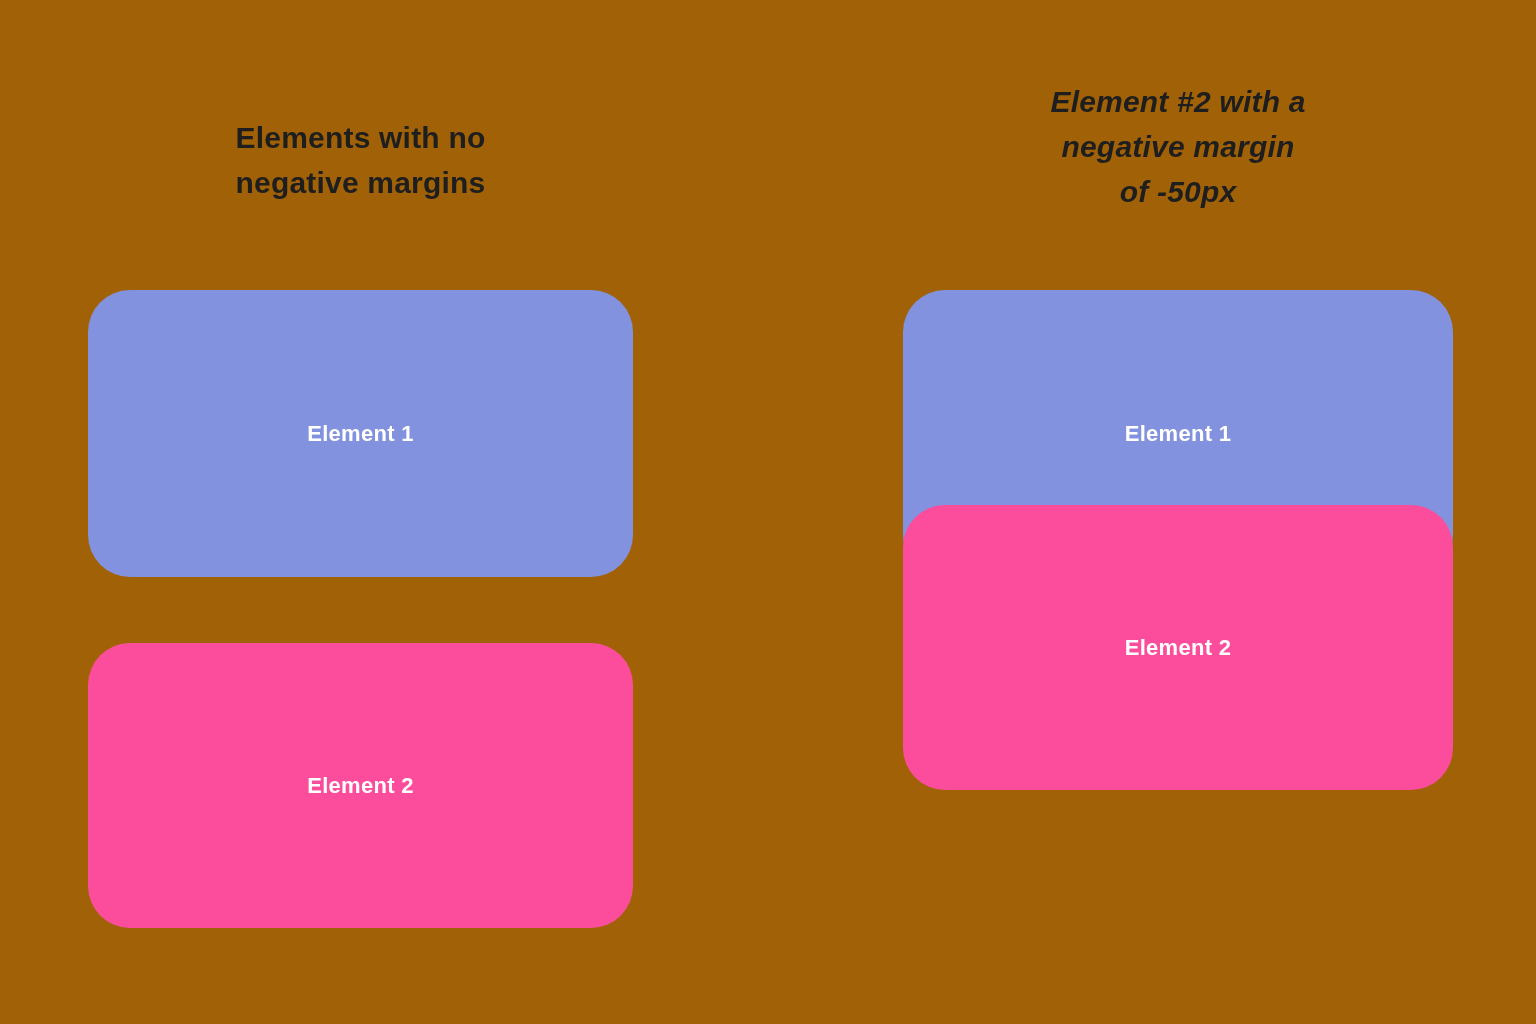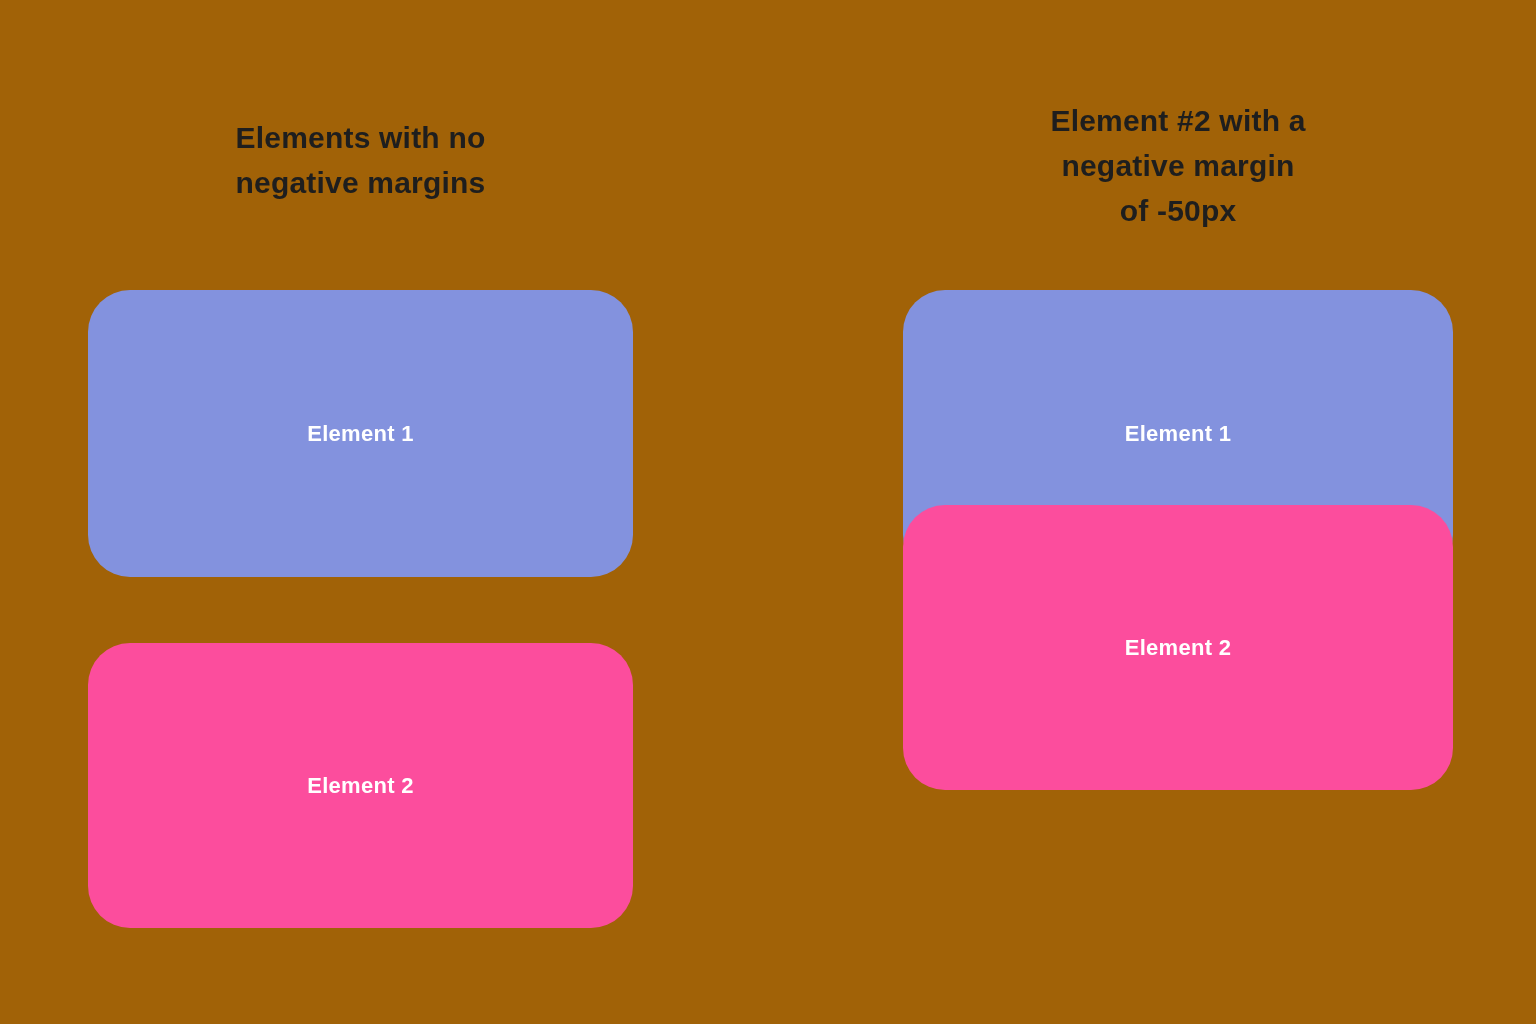--- a/index.html
+++ b/index.html
@@ -30,21 +30,21 @@
     margin: 0;
     text-align: center;
     font-size: 30px;
     font-weight: 700;
     line-height: 45px;
     color: #1e1e1e;
     white-space: pre-line;
     letter-spacing: 0.2px;
   }
   .panel-left  .panel-title { top: 115px; }
-  .panel-right .panel-title { top: 98px; }
+  .panel-right .panel-title { top: 79px; font-style: italic; }
 
   .box {
     position: absolute;
     left: 0;
     width: 100%;
     border-radius: 42px;
     display: flex;
     align-items: center;
     justify-content: center;
   }

